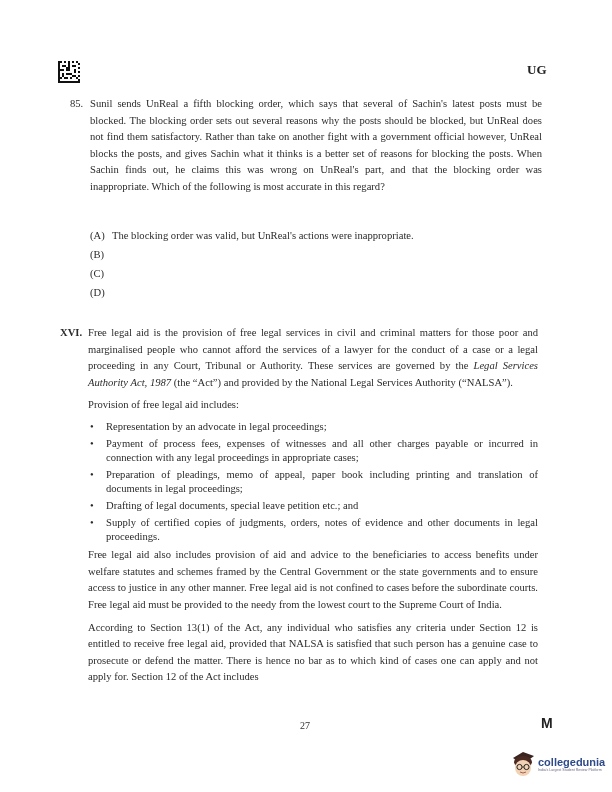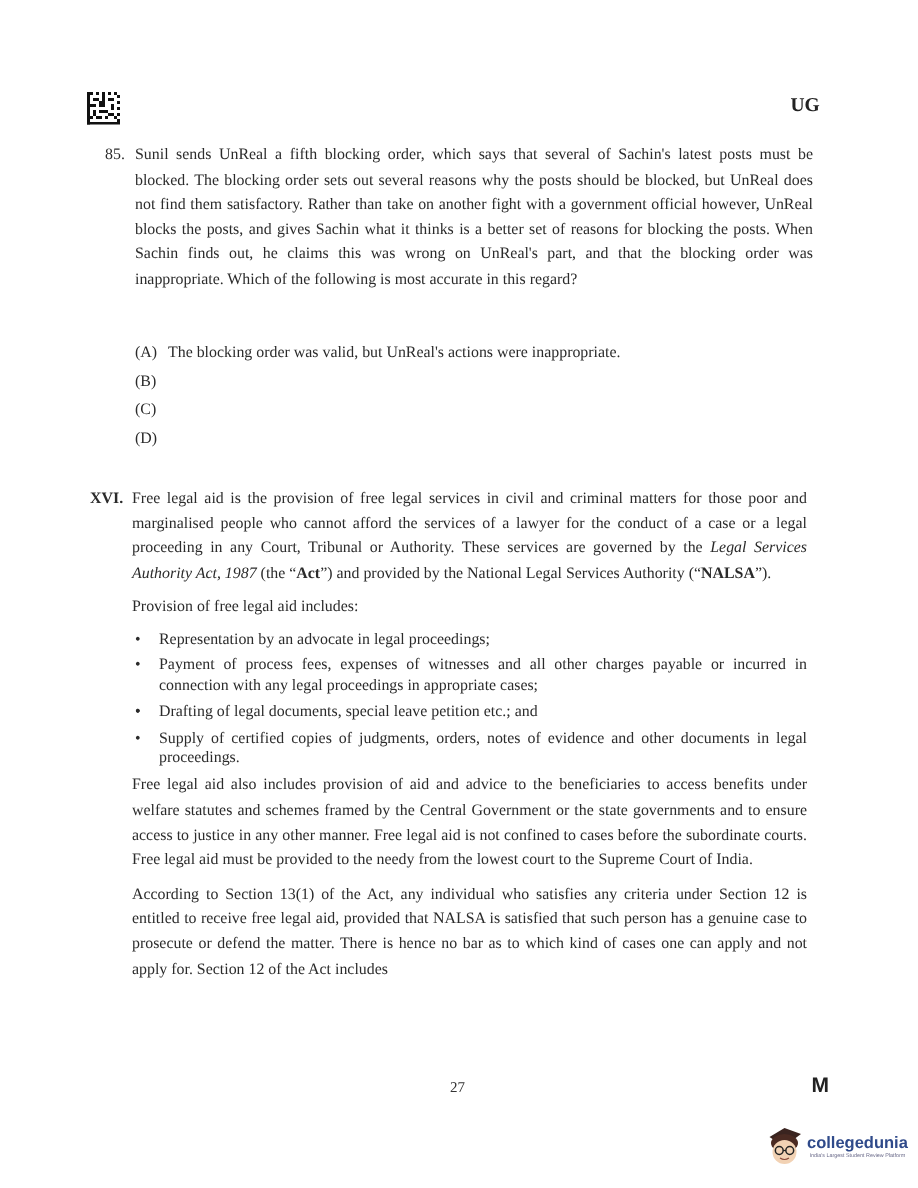--- a/index.html
+++ b/index.html
@@ -14,24 +14,24 @@
     .opt { display: flex; height: 19px; align-items: center; }
     .opt .lbl { width: 22px; flex: none; }
     .sec { position: absolute; left: 60px; top: 325px; width: 478px; }
     .sec .roman { position: absolute; left: 0; top: 0; font-weight: bold; font-size: 10.6px; }
     .sec .body { margin-left: 28px; }
     .para { margin: 0 0 6px 0; }
     .bullets { margin: 0 0 4px 0; padding: 0; list-style: none; }
     .bullets li { position: relative; padding-left: 18px; margin-bottom: 4px; line-height: 13.4px; }
     .bullets li .dot { position: absolute; left: 2px; top: 0; }
     i { font-style: italic; }
-    b { font-weight: bold; }
+    b { font-weight: normal; }
     .pageno { position: absolute; left: 300px; top: 720px; font-family: "Liberation Serif", serif; font-size: 10px; color: #333; }
     .mark { position: absolute; left: 541px; top: 715px; font-family: "Liberation Sans", sans-serif; font-weight: bold; font-size: 14px; color: #222; }
-    .logo { position: absolute; left: 510px; top: 748px; width: 100px; height: 32px; display: flex; align-items: center; text-align: center; }
+    .logo { position: absolute; left: 510px; top: 748px; width: 100px; height: 32px; display: flex; align-items: center; }
     .logo .face { width: 26px; height: 28px; }
     .logo .brand { margin-left: 2px; }
     .logo .brand .name { font-family: "Liberation Sans", sans-serif; font-size: 11px; color: #2f4a8a; font-weight: bold; line-height: 12px; }
     .logo .brand .tag { font-family: "Liberation Sans", sans-serif; font-size: 3.6px; color: #6b6b8a; line-height: 5px; }
   </style>
 </head>
 <body>
 
 <svg class="qr" viewBox="0 0 11 11" shape-rendering="crispEdges">
   <rect x="0" y="0" width="1" height="11" fill="#111"></rect>
@@ -83,21 +83,21 @@
 </div>
 
 <div class="sec text">
   <span class="roman">XVI.</span>
   <div class="body">
     <p class="para"><span>Free legal aid is the provision of free legal services in civil and criminal matters for those poor and marginalised people who cannot afford the services of a lawyer for the conduct of a case or a legal proceeding in any Court, Tribunal or Authority. These services are governed by the </span><i>Legal Services Authority Act, 1987</i><span> (the “</span><b>Act</b><span>”) and provided by the National Legal Services Authority (“</span><b>NALSA</b><span>”).</span></p>
     <p class="para">Provision of free legal aid includes:</p>
     <ul class="bullets">
       <li><span class="dot">•</span><span>Representation by an advocate in legal proceedings;</span></li>
       <li><span class="dot">•</span><span>Payment of process fees, expenses of witnesses and all other charges payable or incurred in connection with any legal proceedings in appropriate cases;</span></li>
-      <li><span class="dot">•</span></li>
+      <li><span class="dot">•</span><span>Preparation of pleadings, memo of appeal, paper book including printing and translation of documents in legal proceedings;</span></li>
       <li><span class="dot">•</span><span>Drafting of legal documents, special leave petition etc.; and</span></li>
       <li><span class="dot">•</span><span>Supply of certified copies of judgments, orders, notes of evidence and other documents in legal proceedings.</span></li>
     </ul>
     <p class="para">Free legal aid also includes provision of aid and advice to the beneficiaries to access benefits under welfare statutes and schemes framed by the Central Government or the state governments and to ensure access to justice in any other manner. Free legal aid is not confined to cases before the subordinate courts. Free legal aid must be provided to the needy from the lowest court to the Supreme Court of India.</p>
     <p class="para">According to Section 13(1) of the Act, any individual who satisfies any criteria under Section 12 is entitled to receive free legal aid, provided that NALSA is satisfied that such person has a genuine case to prosecute or defend the matter. There is hence no bar as to which kind of cases one can apply and not apply for. Section 12 of the Act includes</p>
   </div>
 </div>
 
 <div class="pageno">27</div>
 <div class="mark">M</div>

